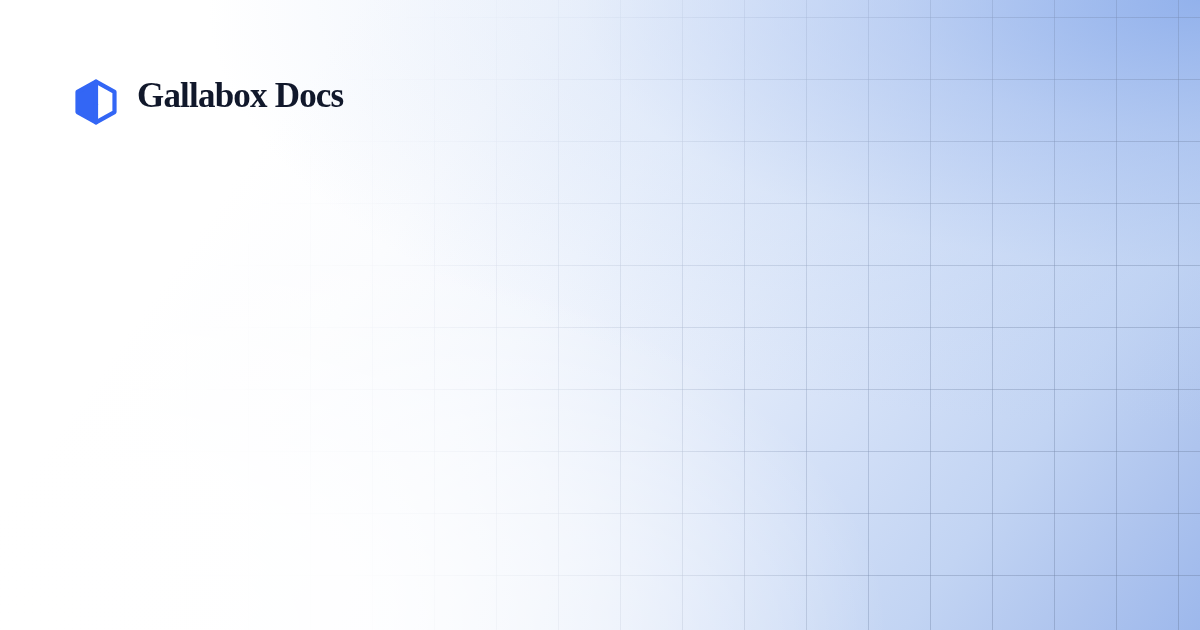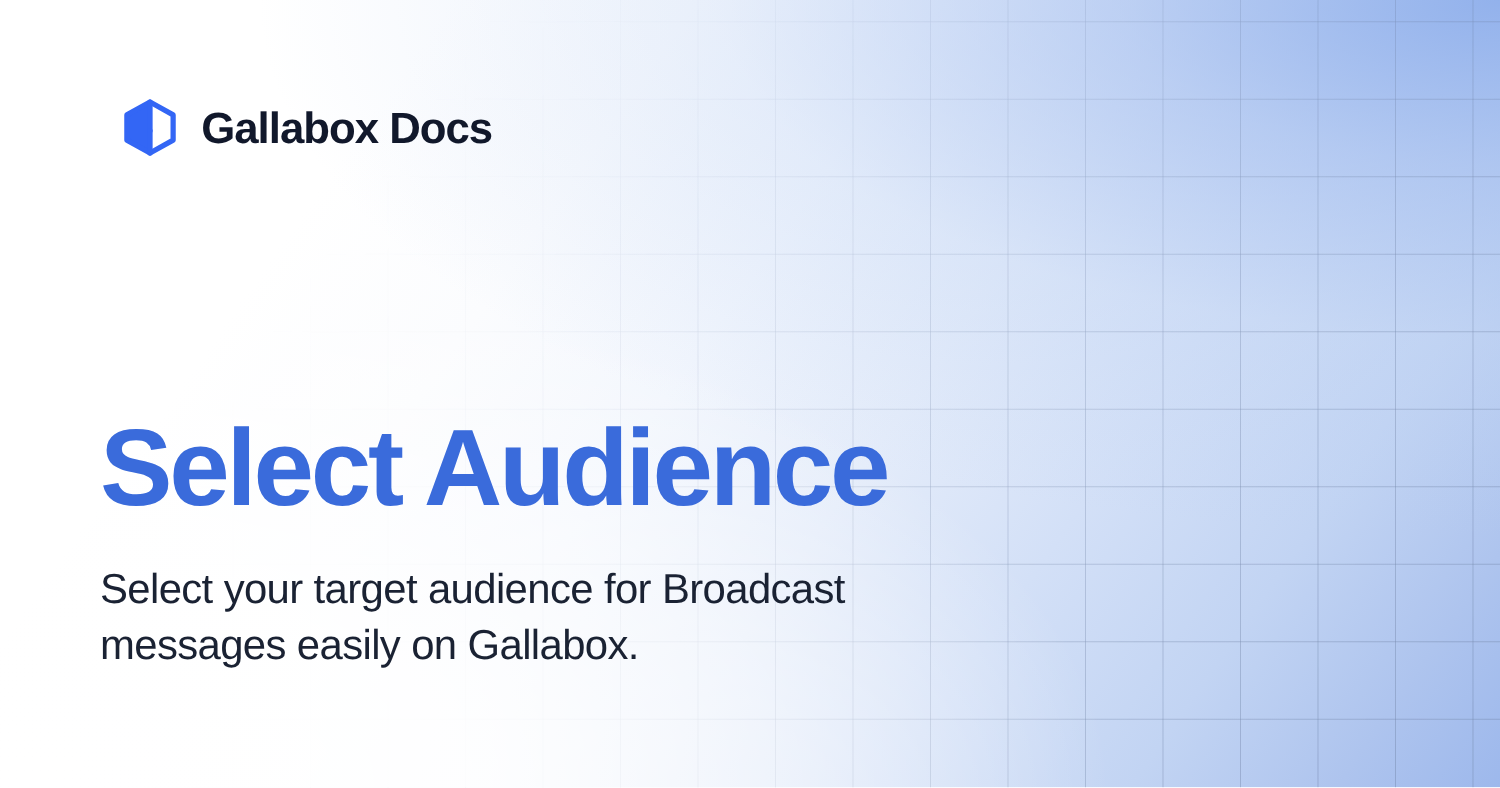--- a/index.html
+++ b/index.html
@@ -87,25 +87,25 @@
         rgba(0,0,0,0.10) 36%,
         rgba(0,0,0,0.32) 48%,
         rgba(0,0,0,0.60) 62%,
         rgba(0,0,0,0.85) 78%,
         rgba(0,0,0,1) 100%);
   }
 
   
   .brand {
     position: absolute;
-    left: 96px;
+    left: 72px;
     top: 78px;
     display: flex;
-    align-items: center;
     gap: 17px;
+    font-family: Liberation Serif, serif;
   }
   .brand-logo {
     width: 48px;
     height: 48px;
     display: block;
     flex: 0 0 auto;
   }
   .brand-name {
     font-size: 35px;
     font-weight: bold;
@@ -160,18 +160,14 @@
 
       <path d="M24 26.6 L24 3.6" fill="none" stroke="#3366f5" stroke-width="4.2" stroke-linecap="round"></path>
 
       <path d="M24 26.6 L24 44.4" fill="none" stroke="#3366f5" stroke-width="4.2" stroke-linecap="round"></path>
 
       <path d="M24 26.6 L5.5 34.1" fill="none" stroke="#3366f5" stroke-width="0" stroke-linecap="round"></path>
     </svg>
     <span class="brand-name">Gallabox Docs</span>
   </div>
 
-  <div class="hero">
-    <h1 class="hero-title">Select Audience</h1>
-    <p class="hero-subtitle">Select your target audience for Broadcast messages easily on Gallabox.</p>
-  </div>
 
 </div>
 
 </body></html>

